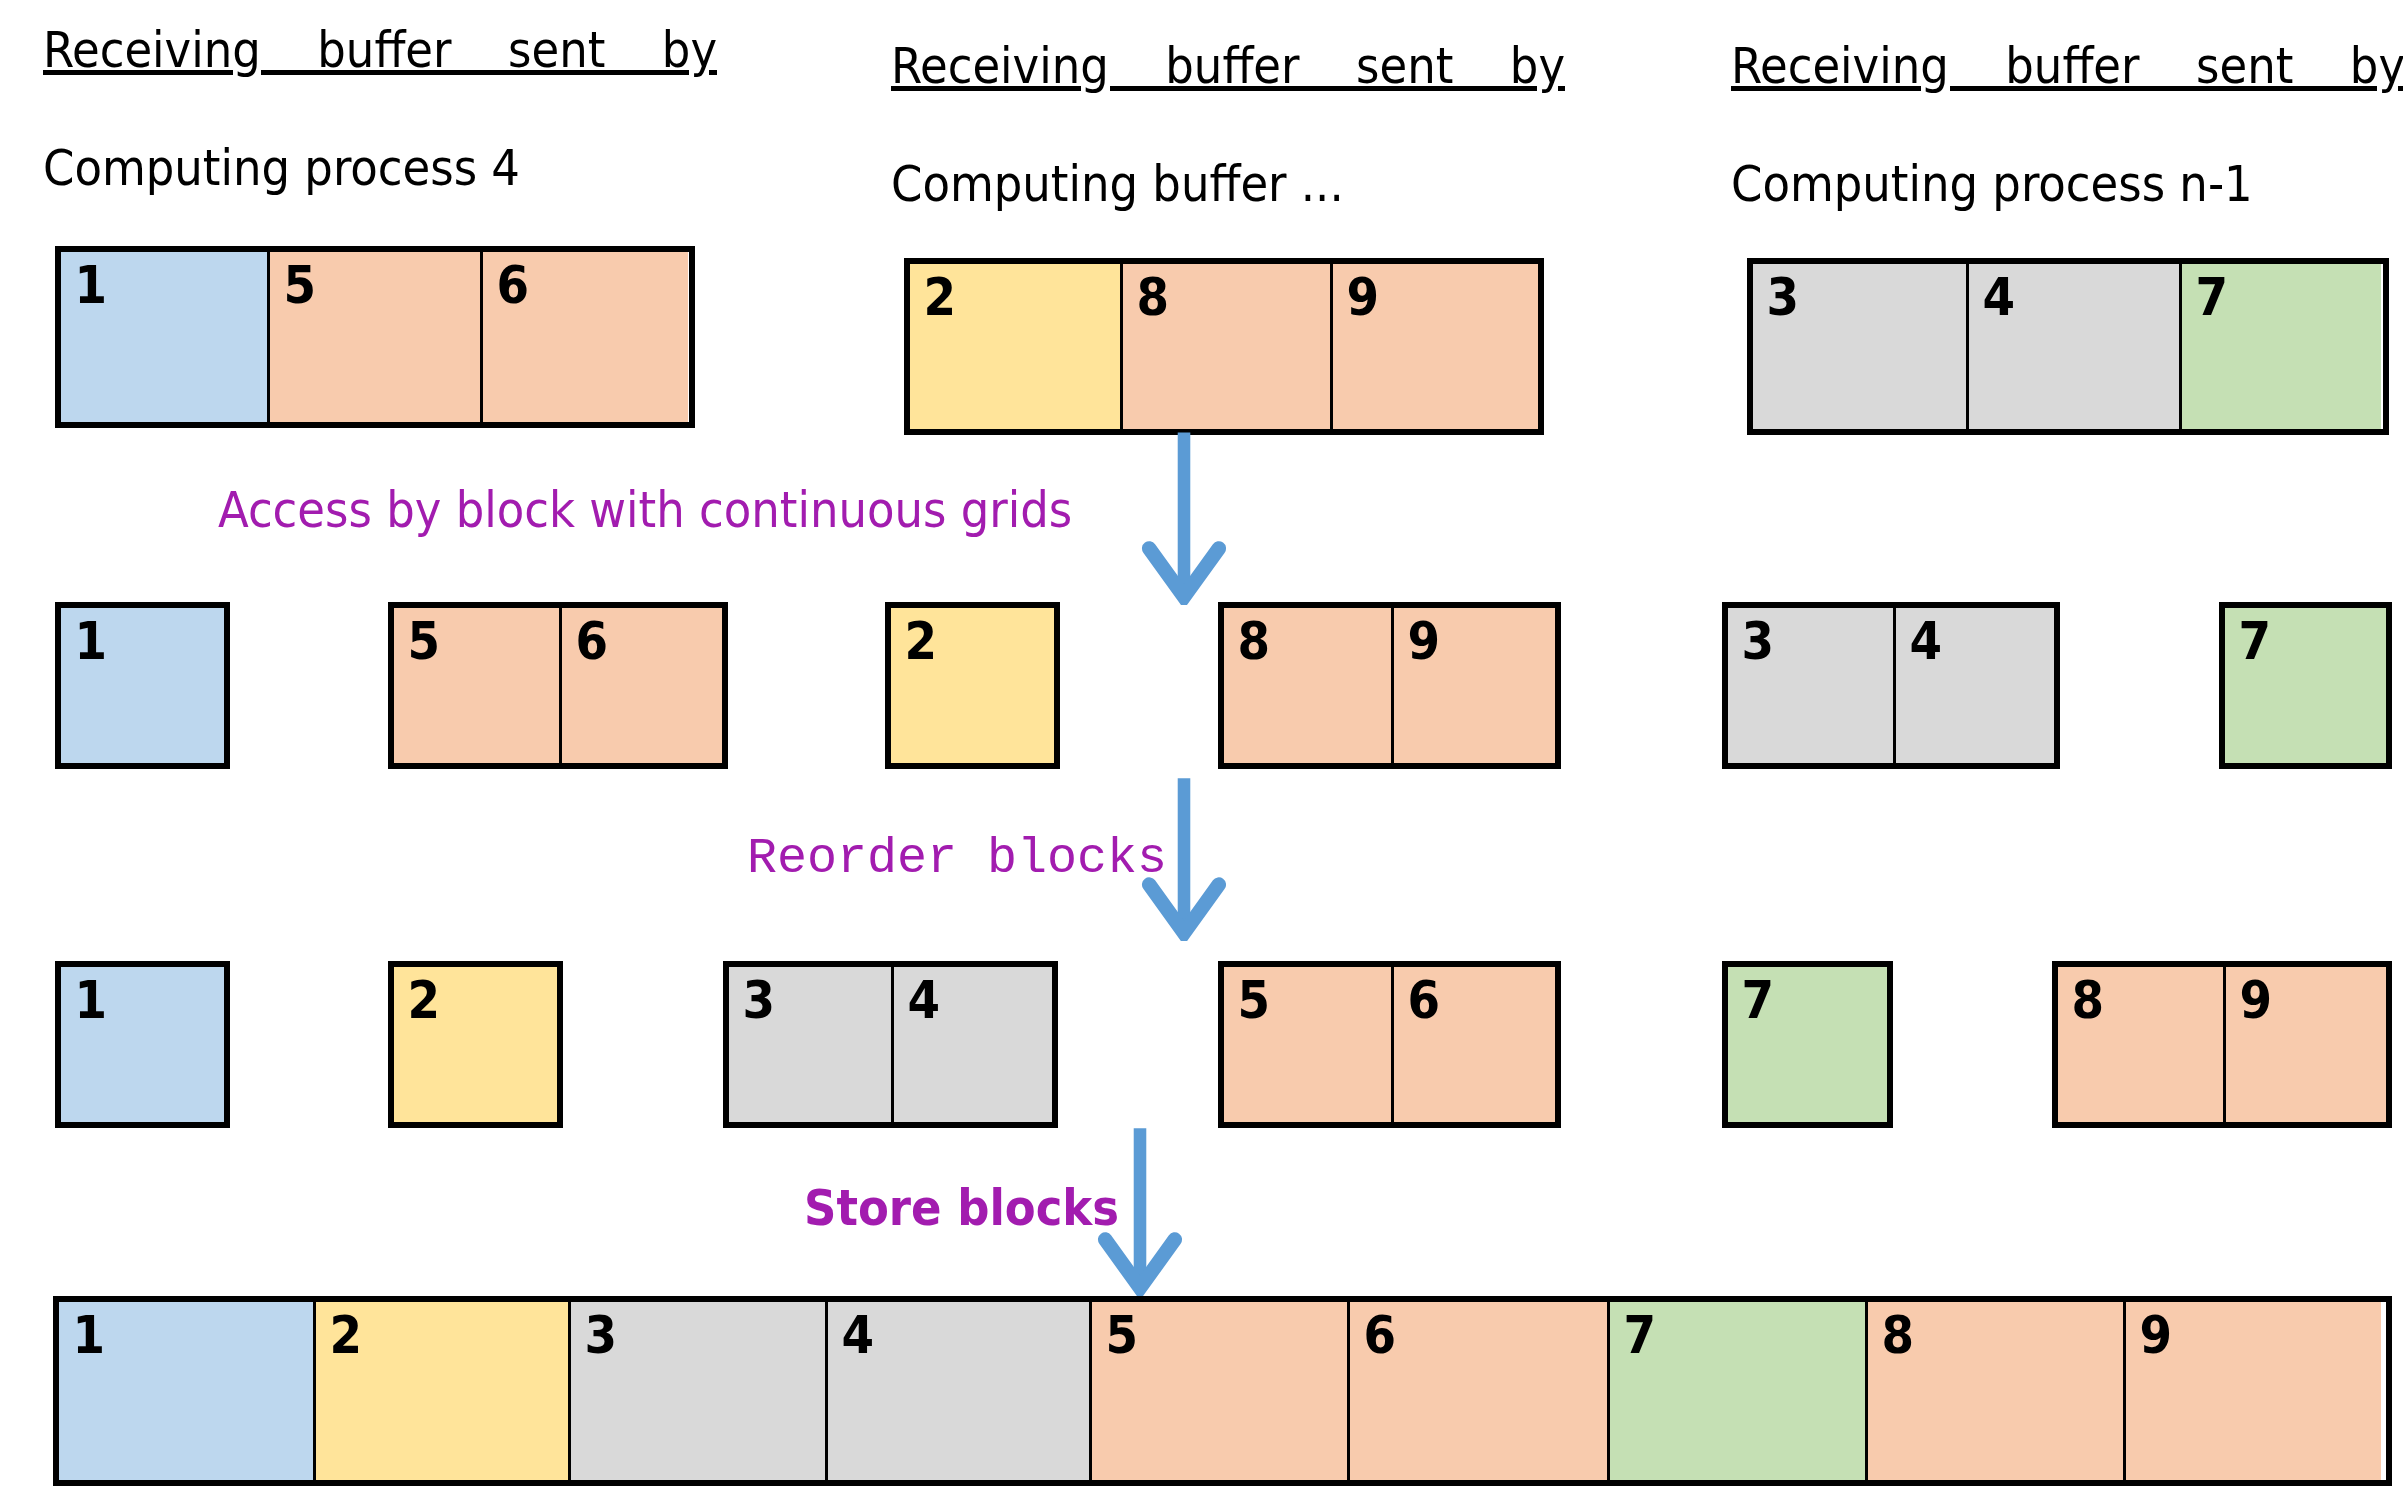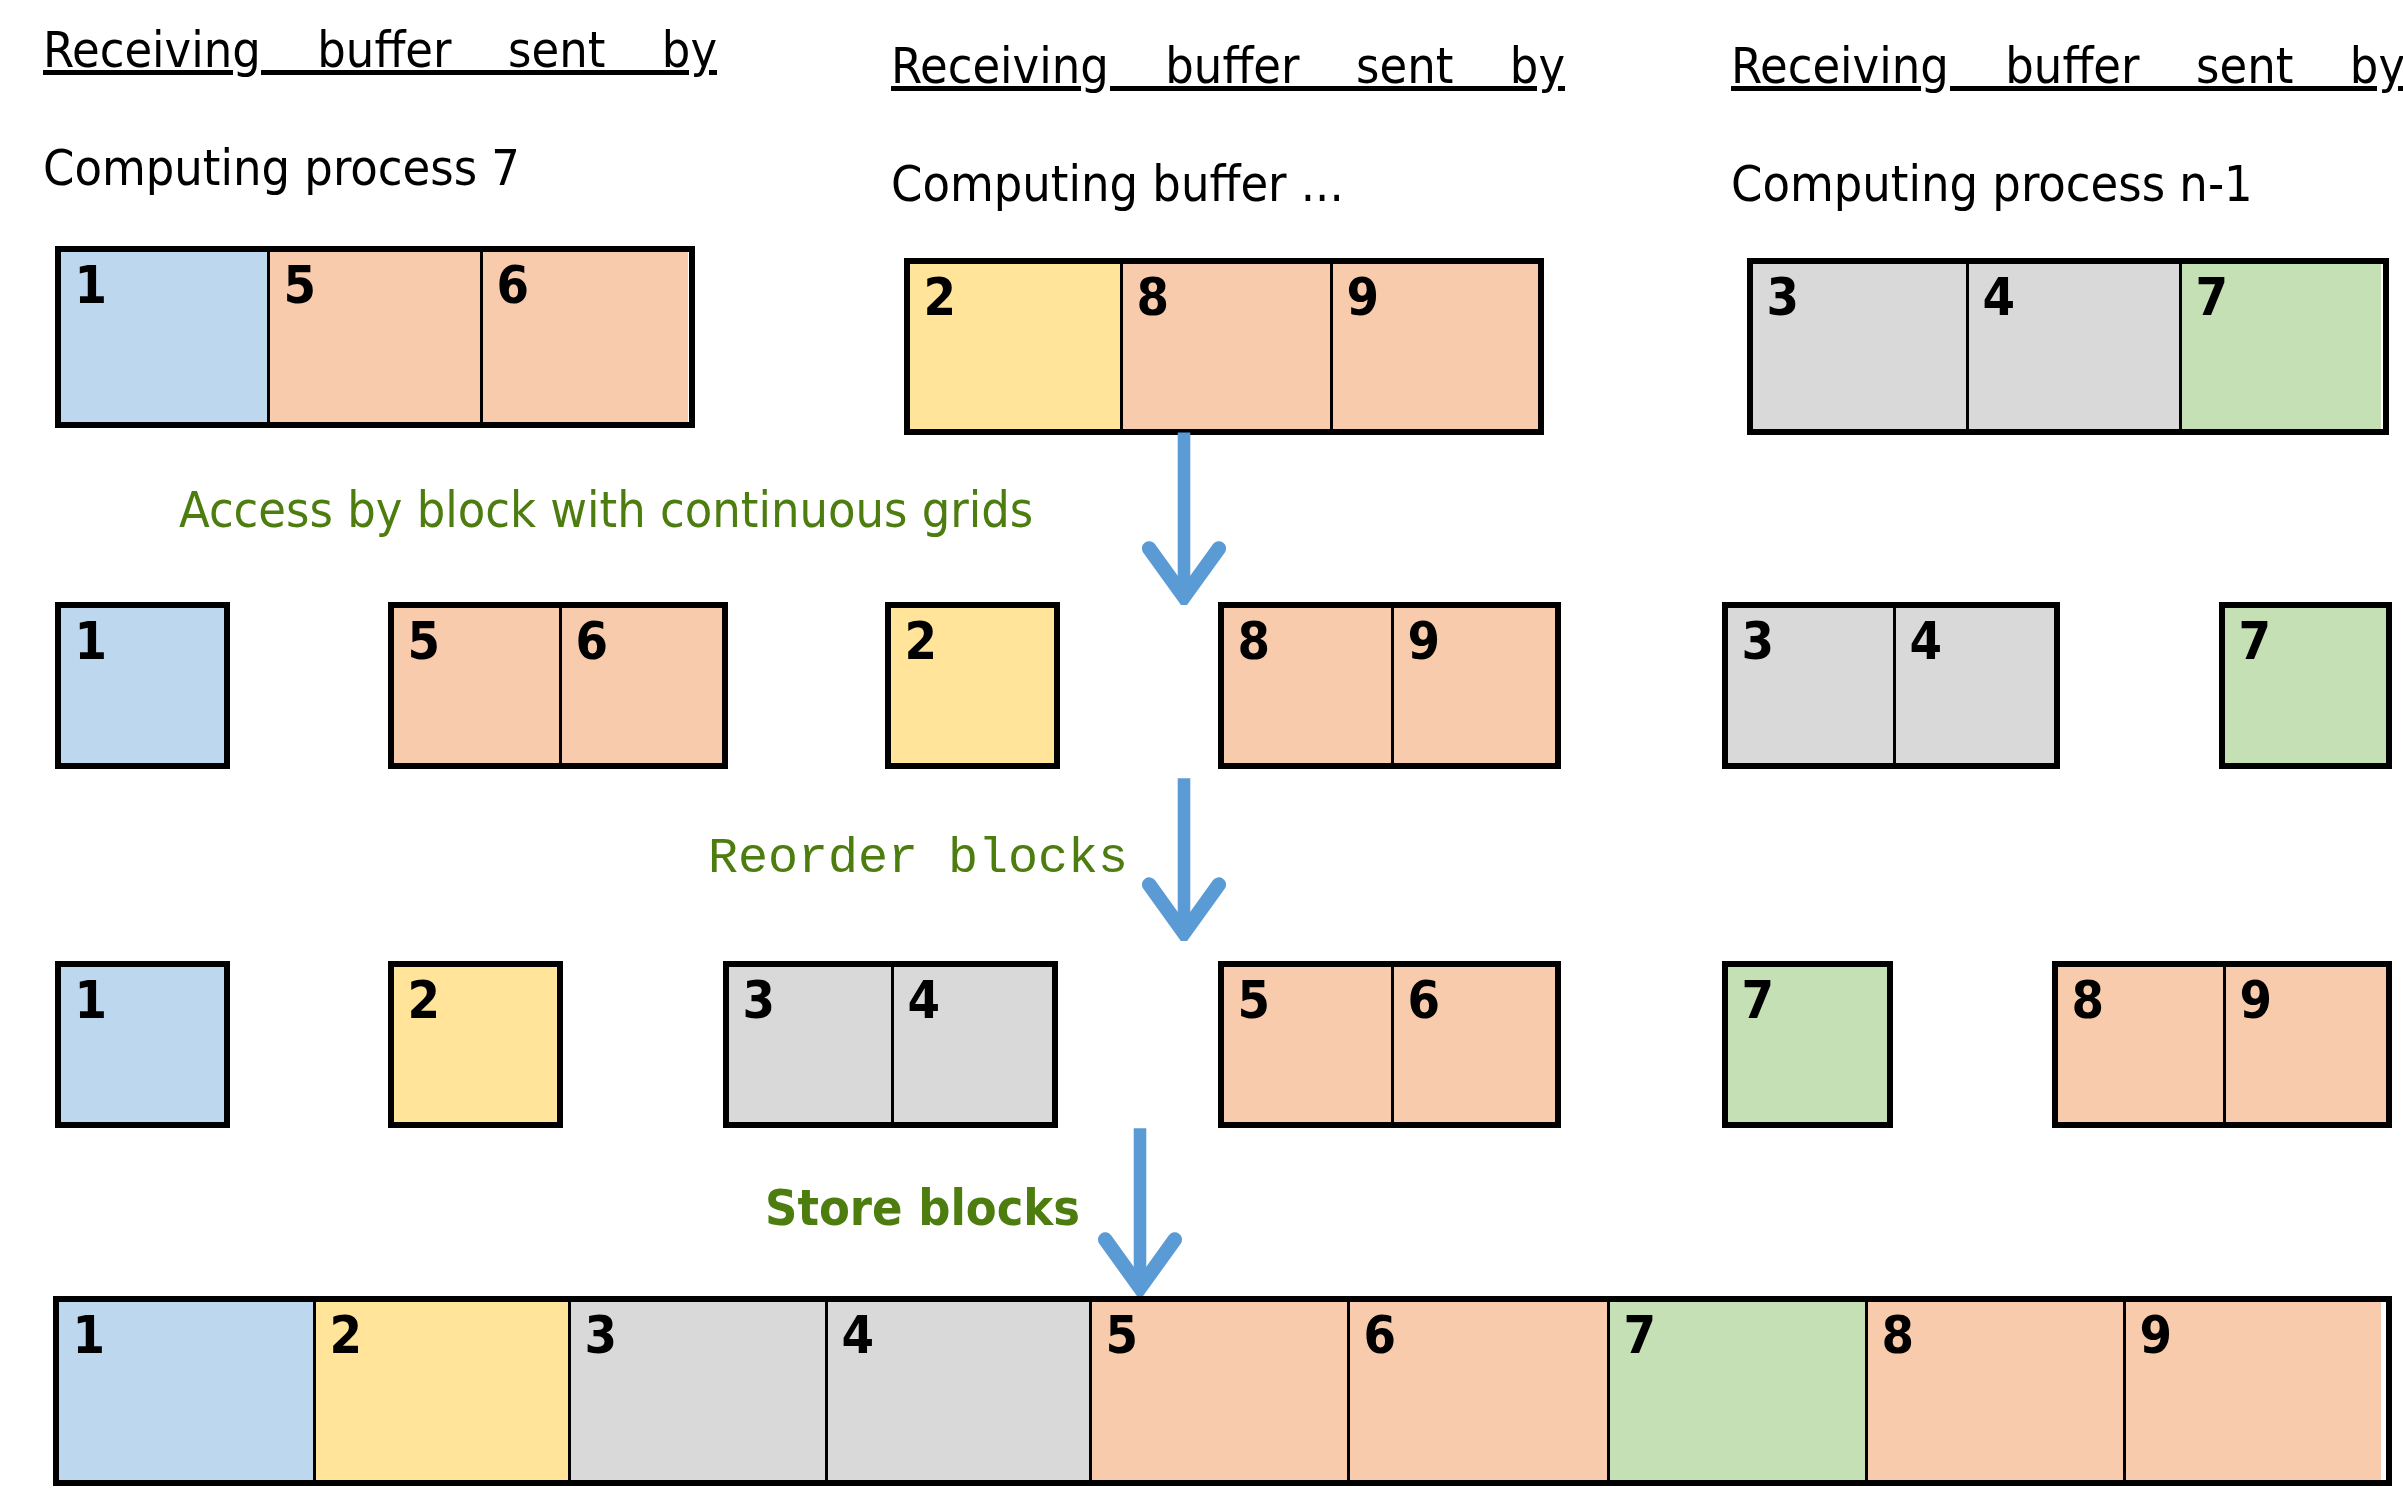--- a/index.html
+++ b/index.html
@@ -40,23 +40,24 @@
     display: inline-block;
     width: 100%;
     height: 0;
   }
   .hdr .l2 { display: block; text-align: left; }
 
   
   .stage-label {
     position: absolute;
     font-size: 50px;
-    color: #4d7c0f;
+    color: #a21caf;
     white-space: nowrap;
     font-weight: 400;
+    margin-left: 39px;
   }
 
   
   .group {
     position: absolute;
     display: flex;
     border: 6.8px solid #000000;
     box-sizing: border-box;
     background: #ffffff;
   }
@@ -91,21 +92,21 @@
     position: absolute;
   }
 </style>
 </head>
 <body>
 
 <div id="canvas">
 
   <div class="hdr" style="left:43px; top:21.3px; width:674px;">
     <span class="l1">Receiving buffer sent by</span>
-    <span class="l2">Computing process 7</span>
+    <span class="l2">Computing process 4</span>
   </div>
 
   <div class="hdr" style="left:891px; top:37px; width:674px;">
     <span class="l1">Receiving buffer sent by</span>
     <span class="l2">Computing buffer ...</span>
   </div>
 
   <div class="hdr" style="left:1731px; top:37px; width:674px;">
     <span class="l1">Receiving buffer sent by</span>
     <span class="l2">Computing process n-1</span>

